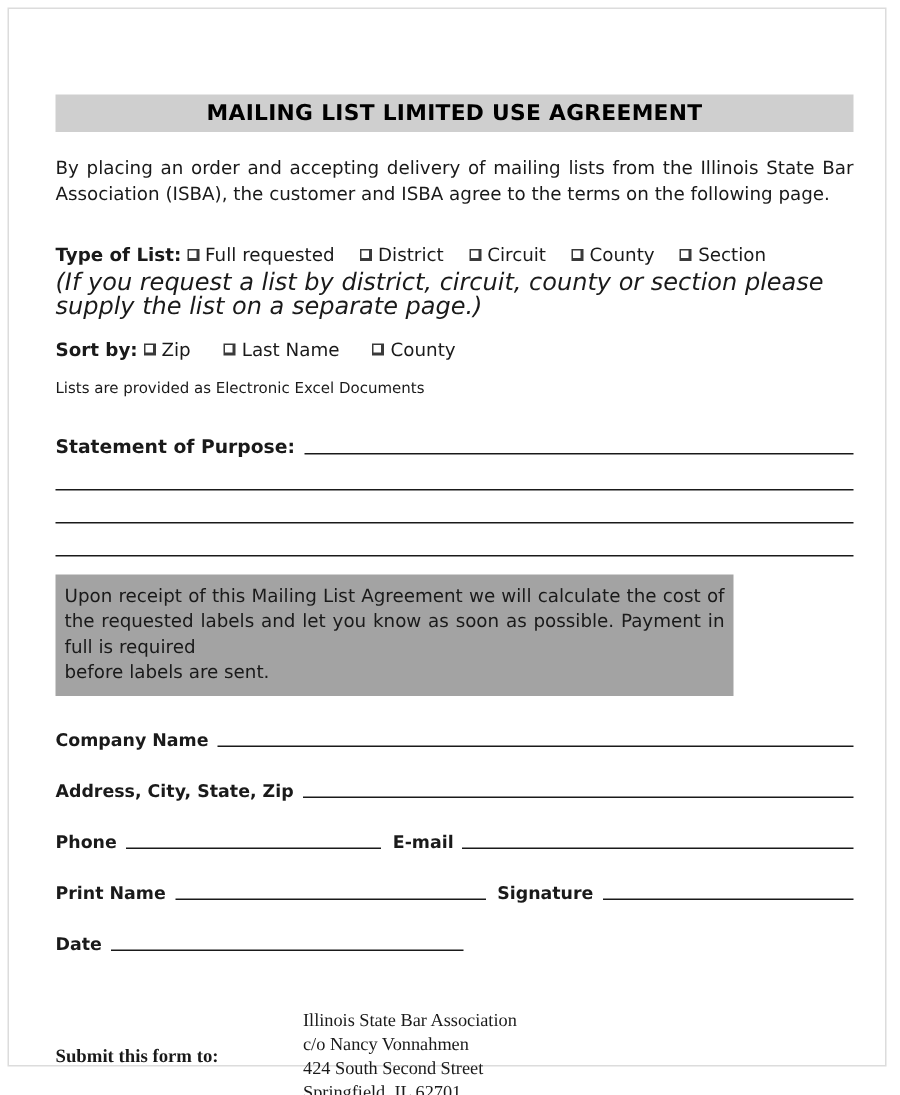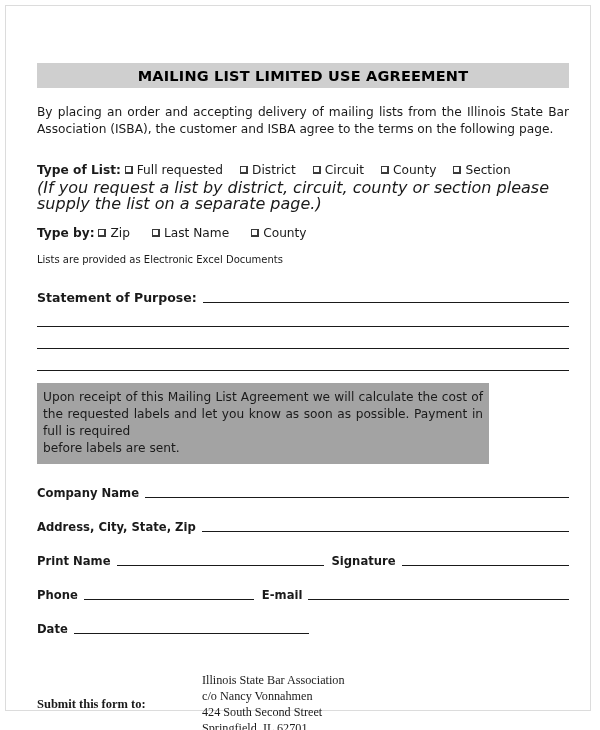--- a/index.html
+++ b/index.html
@@ -185,21 +185,21 @@
     <div class="type-row">
       <span class="lbl-bold">Type of List:</span>
       <span class="cbgroup">
         <span class="opt"><span class="cb"></span><span>Full requested</span></span><span class="opt"><span class="cb"></span><span>District</span></span><span class="opt"><span class="cb"></span><span>Circuit</span></span><span class="opt"><span class="cb"></span><span>County</span></span><span class="opt"><span class="cb"></span><span>Section</span></span>
       </span>
     </div>
 
     <div class="note-italic">(If you request a list by district, circuit, county or section please supply the list on a separate page.)</div>
 
     <div class="sort-row">
-      <span class="lbl-bold">Type by:</span>
+      <span class="lbl-bold">Sort by:</span>
       <span class="cbgroup">
         <span class="opt"><span class="cb"></span><span>Zip</span></span><span class="opt"><span class="cb"></span><span>Last Name</span></span><span class="opt"><span class="cb"></span><span>County</span></span>
       </span>
     </div>
 
     <div class="excel-line">Lists are provided as Electronic Excel Documents</div>
 
     <div class="sop-block">
       <div class="sop-firstline">
         <span class="sop-label">Statement of Purpose:</span>
@@ -221,30 +221,30 @@
         <span class="field-label">Company Name</span>
         <span class="rule rule-grow"></span>
       </div>
 
       <div class="field-row">
         <span class="field-label">Address, City, State, Zip</span>
         <span class="rule rule-grow"></span>
       </div>
 
       <div class="field-row">
+        <span class="field-label">Phone</span>
+        <span class="rule" style="width:170px;"></span>
+        <span class="gap-label">E-mail</span>
+        <span class="rule rule-grow"></span>
+      </div>
+
+      <div class="field-row">
         <span class="field-label">Print Name</span>
         <span class="rule" style="width:207px;"></span>
         <span class="gap-label">Signature</span>
-        <span class="rule rule-grow"></span>
-      </div>
-
-      <div class="field-row">
-        <span class="field-label">Phone</span>
-        <span class="rule" style="width:170px;"></span>
-        <span class="gap-label">E-mail</span>
         <span class="rule rule-grow"></span>
       </div>
 
       <div class="field-row">
         <span class="field-label">Date</span>
         <span class="rule" style="width:235px;"></span>
       </div>
 
     </div>
 

